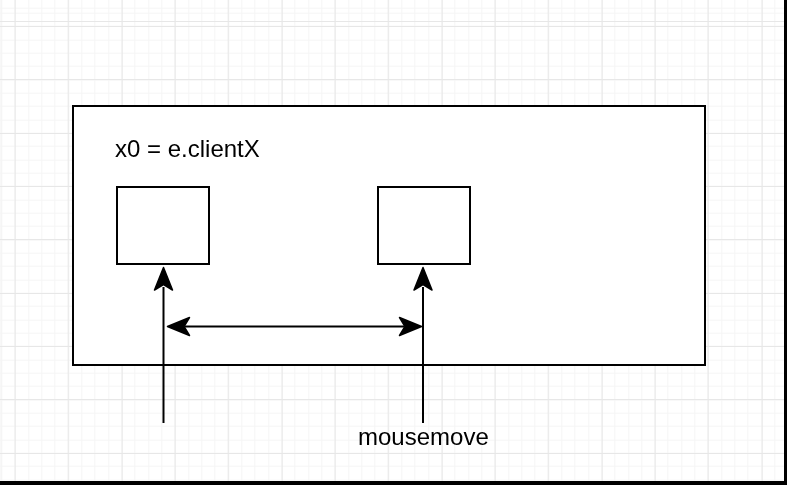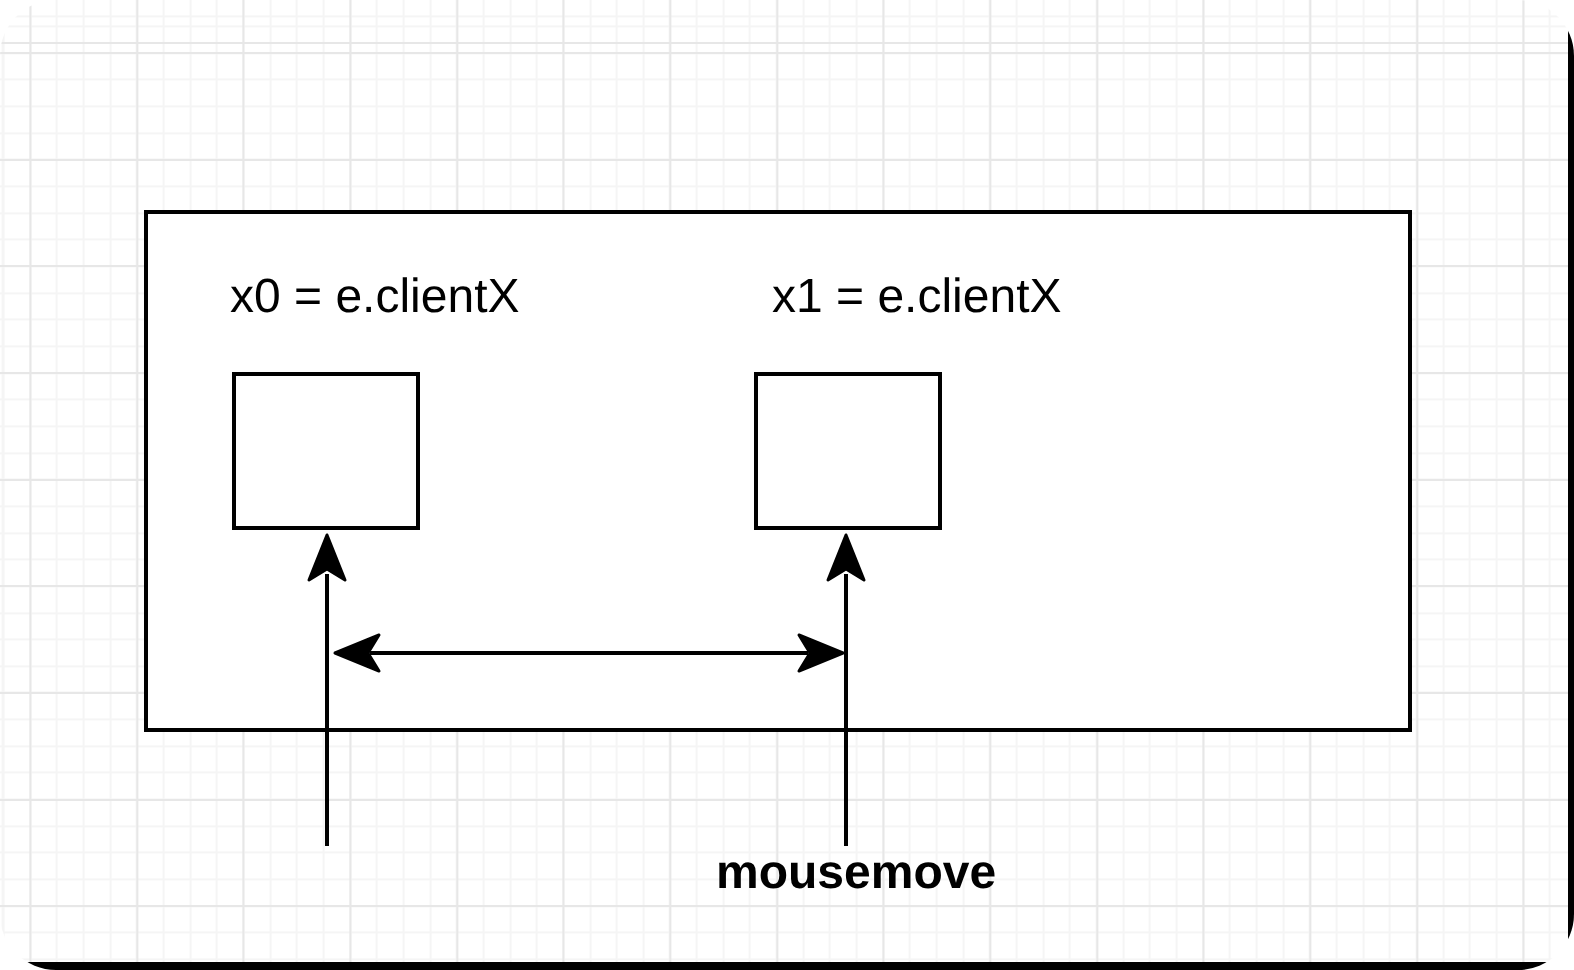--- a/index.html
+++ b/index.html
@@ -11,37 +11,36 @@
   .stage {
     position: relative; width: 787px; height: 485px; overflow: hidden;
     background-color: #ffffff;
     
     background-image:
       repeating-linear-gradient(to right, #e7e7e7 0 1px, transparent 1px 53.33px),
       repeating-linear-gradient(to bottom, #e7e7e7 0 1px, transparent 1px 53.33px),
       repeating-linear-gradient(to right, #f5f5f5 0 1px, transparent 1px 13.33px),
       repeating-linear-gradient(to bottom, #f5f5f5 0 1px, transparent 1px 13.33px);
     background-position: 14.7px 0, 0 26px, 1.3px 0, 0 12.7px;
-    border-radius: 28px;
   }
   .shape {
     position: absolute; box-sizing: border-box;
     background: #ffffff; border: 2px solid #000000;
   }
   .outer-box  { left: 72px;  top: 105px; width: 634px; height: 261px; }
   .square-a   { left: 116px; top: 186px; width: 94px;  height: 79px; }
   .square-b   { left: 377px; top: 186px; width: 94px;  height: 79px; }
   .diagram-label {
     position: absolute; color: #000000; font-size: 24px; line-height: 1.2;
     white-space: nowrap;
   }
   .label-x0 { left: 115px; top: 135px; }
   .label-x1 { left: 386px; top: 135px; }
   .label-mousedown { left: 100px; top: 444px; }
-  .label-mousemove { left: 358px; top: 423px; font-weight: bold; }
+  .label-mousemove { left: 358px; top: 423px; }
   .arrow-layer {
     position: absolute; left: 0; top: 0; width: 787px; height: 485px;
     pointer-events: none;
   }
   .edge-right {
     position: absolute; right: 0; top: 0; width: 3px; height: 485px;
     background: #000000;
   }
   .edge-bottom {
     position: absolute; left: 0; bottom: 0; width: 787px; height: 4px;
@@ -71,19 +70,18 @@
     </g>
 
     <g stroke="#000000" fill="#000000">
       <line x1="185" y1="326.5" x2="404" y2="326.5" stroke-width="2"></line>
       <path d="M167.5 326.5 L189.5 317.5 L184 326.5 L189.5 335.5 Z" stroke-width="1.5" stroke-linejoin="round"></path>
       <path d="M421.5 326.5 L399.5 317.5 L405 326.5 L399.5 335.5 Z" stroke-width="1.5" stroke-linejoin="round"></path>
     </g>
   </svg>
 
   <div class="diagram-label label-x0">x0 = e.clientX</div>
-  <div class="diagram-label label-x1">x1 = e.clientX</div>
 
   <div class="diagram-label label-mousemove">mousemove</div>
 
   <div class="edge-right"></div>
   <div class="edge-bottom"></div>
 </div>
 
 </body></html>

